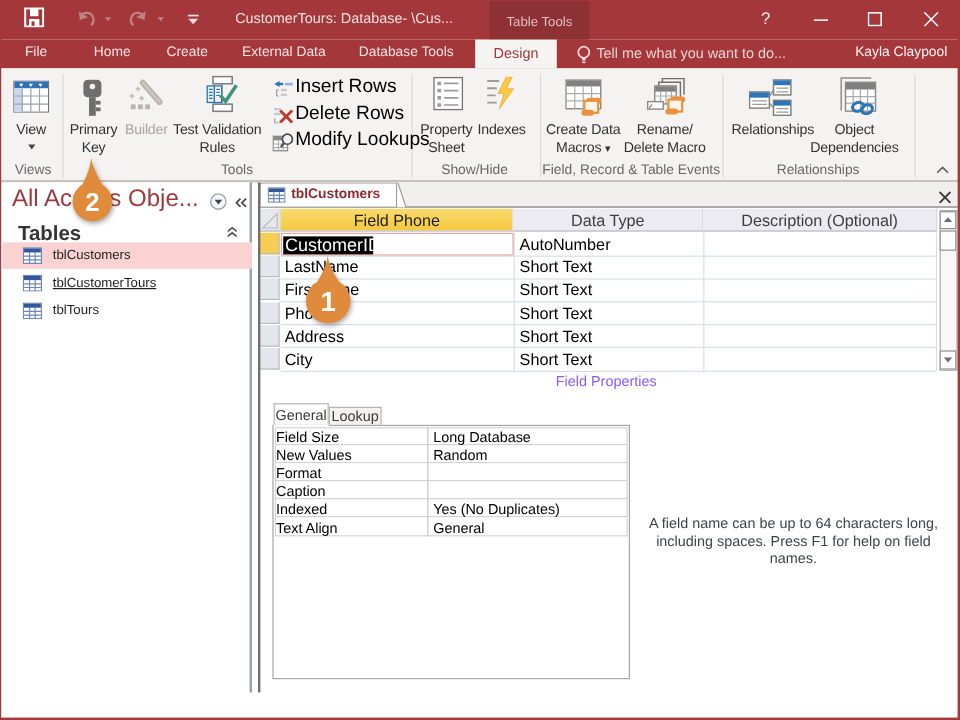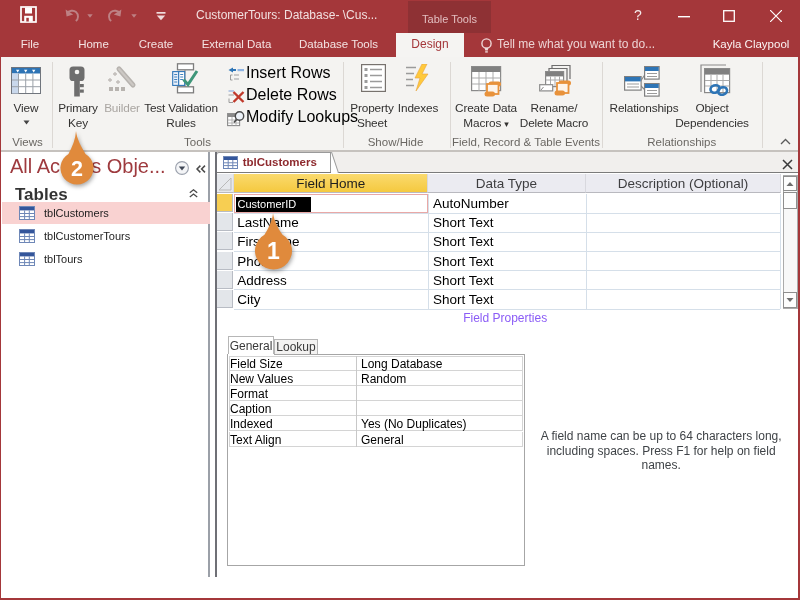--- a/index.html
+++ b/index.html
@@ -268,21 +268,21 @@
       <rect x="0.5" y="0.5" width="15" height="13" fill="#fff" stroke="#6E87B7"></rect>
       <rect x="1" y="1" width="14" height="3.4" fill="#34569B"></rect>
       <path d="M1,7.5 H15 M1,10.6 H15 M5.6,4.4 V13.5 M10.3,4.4 V13.5" stroke="#6E87B7"></path>
     </svg>
     <div class="navrow" style="left:42px;top:50px;">tblCustomers</div>
     <svg class="abs" style="left:17px;top:77px" width="16" height="14" viewBox="0 0 16 14">
       <rect x="0.5" y="0.5" width="15" height="13" fill="#fff" stroke="#6E87B7"></rect>
       <rect x="1" y="1" width="14" height="3.4" fill="#34569B"></rect>
       <path d="M1,7.5 H15 M1,10.6 H15 M5.6,4.4 V13.5 M10.3,4.4 V13.5" stroke="#6E87B7"></path>
     </svg>
-    <div class="navrow" style="left:42px;top:73px;">tblCustomerTours</div>
+    <div class="navrow" style="left:42px;top:73px;text-decoration:underline;">tblCustomerTours</div>
     <svg class="abs" style="left:17px;top:100px" width="16" height="14" viewBox="0 0 16 14">
       <rect x="0.5" y="0.5" width="15" height="13" fill="#fff" stroke="#6E87B7"></rect>
       <rect x="1" y="1" width="14" height="3.4" fill="#34569B"></rect>
       <path d="M1,7.5 H15 M1,10.6 H15 M5.6,4.4 V13.5 M10.3,4.4 V13.5" stroke="#6E87B7"></path>
     </svg>
     <div class="navrow" style="left:42px;top:96px;">tblTours</div>
   </div>
   <div class="abs" id="docarea">
     <div id="tabstrip"></div>
     <div id="doctab"></div>
@@ -298,21 +298,21 @@
     <div class="abs" style="left:26.5px;top:3px;font-size:11.5px;font-weight:bold;color:#8E2A2E;line-height:15px;">tblCustomers</div>
     <svg class="abs" style="left:565.8px;top:7px" width="11" height="11" viewBox="0 0 11 11">
         <path d="M1,1 L10,10 M10,1 L1,10" stroke="#3A3A3A" stroke-width="1.5"></path>
       </svg>
 
     <div class="hdrcell" style="left:0px;width:18.3px;background:#E6E8EC;">
       <svg width="18" height="19" viewBox="0 0 18 19" style="display:block">
           <path d="M3,16 L15,4 L15,16 Z" fill="none" stroke="#B9B9B9"></path>
         </svg>
     </div>
-    <div class="hdrcell" style="left:18.3px;width:193.5px;background:linear-gradient(#FADA6E,#F5C93F);color:#1E1E1E;">Field Home</div>
+    <div class="hdrcell" style="left:18.3px;width:193.5px;background:linear-gradient(#FADA6E,#F5C93F);color:#1E1E1E;">Field Phone</div>
     <div class="hdrcell" style="left:211.8px;width:158px;">Data Type</div>
     <div class="hdrcell" style="left:369.8px;width:195px;">Description (Optional)</div>
 
     <div class="rowsel" style="top:41.5px;height:18.7px;background:#F7CE52;"></div>
     <div class="rowsel" style="top:61.2px;height:18.1px;"></div>
     <div class="rowsel" style="top:80.3px;height:18.2px;"></div>
     <div class="rowsel" style="top:99.5px;height:18.2px;"></div>
     <div class="rowsel" style="top:118.7px;height:18.1px;"></div>
     <div class="rowsel" style="top:137.8px;height:18.2px;"></div>
 
@@ -320,21 +320,21 @@
     <div class="gridline-h" style="left:18.3px;width:545.5px;top:79.8px;"></div>
     <div class="gridline-h" style="left:18.3px;width:545.5px;top:99px;"></div>
     <div class="gridline-h" style="left:18.3px;width:545.5px;top:118.2px;"></div>
     <div class="gridline-h" style="left:18.3px;width:545.5px;top:137.3px;"></div>
     <div class="gridline-h" style="left:18.3px;width:545.5px;top:156.5px;"></div>
     <div class="gridline-v" style="left:211.8px;top:41.5px;height:115px;"></div>
     <div class="gridline-v" style="left:369.8px;top:41.5px;height:115px;"></div>
     <div class="gridline-v" style="left:563.8px;top:41.5px;height:115px;"></div>
 
     <div class="abs" style="left:18.3px;top:41.5px;width:193.5px;height:19.2px;border:1px solid #E9A8A6;"></div>
-    <div class="abs" style="left:19.8px;top:44.5px;width:75px;height:15.5px;background:#000;color:#fff;font-size:11px;line-height:15.5px;padding-left:1.5px;">CustomerID</div>
+    <div class="abs" style="left:19.8px;top:44.5px;width:75px;height:15.5px;background:#000;color:#fff;font-size:15px;line-height:15.5px;padding-left:1.5px;">CustomerID</div>
 
     <div class="fldtxt" style="top:61.2px;">LastName</div>
     <div class="fldtxt" style="top:80.3px;">FirstName</div>
     <div class="fldtxt" style="top:99.5px;">Phone</div>
     <div class="fldtxt" style="top:118.7px;">Address</div>
     <div class="fldtxt" style="top:137.8px;">City</div>
     <div class="dtttxt" style="top:42.2px;">AutoNumber</div>
     <div class="dtttxt" style="top:61.2px;">Short Text</div>
     <div class="dtttxt" style="top:80.3px;">Short Text</div>
     <div class="dtttxt" style="top:99.5px;">Short Text</div>

